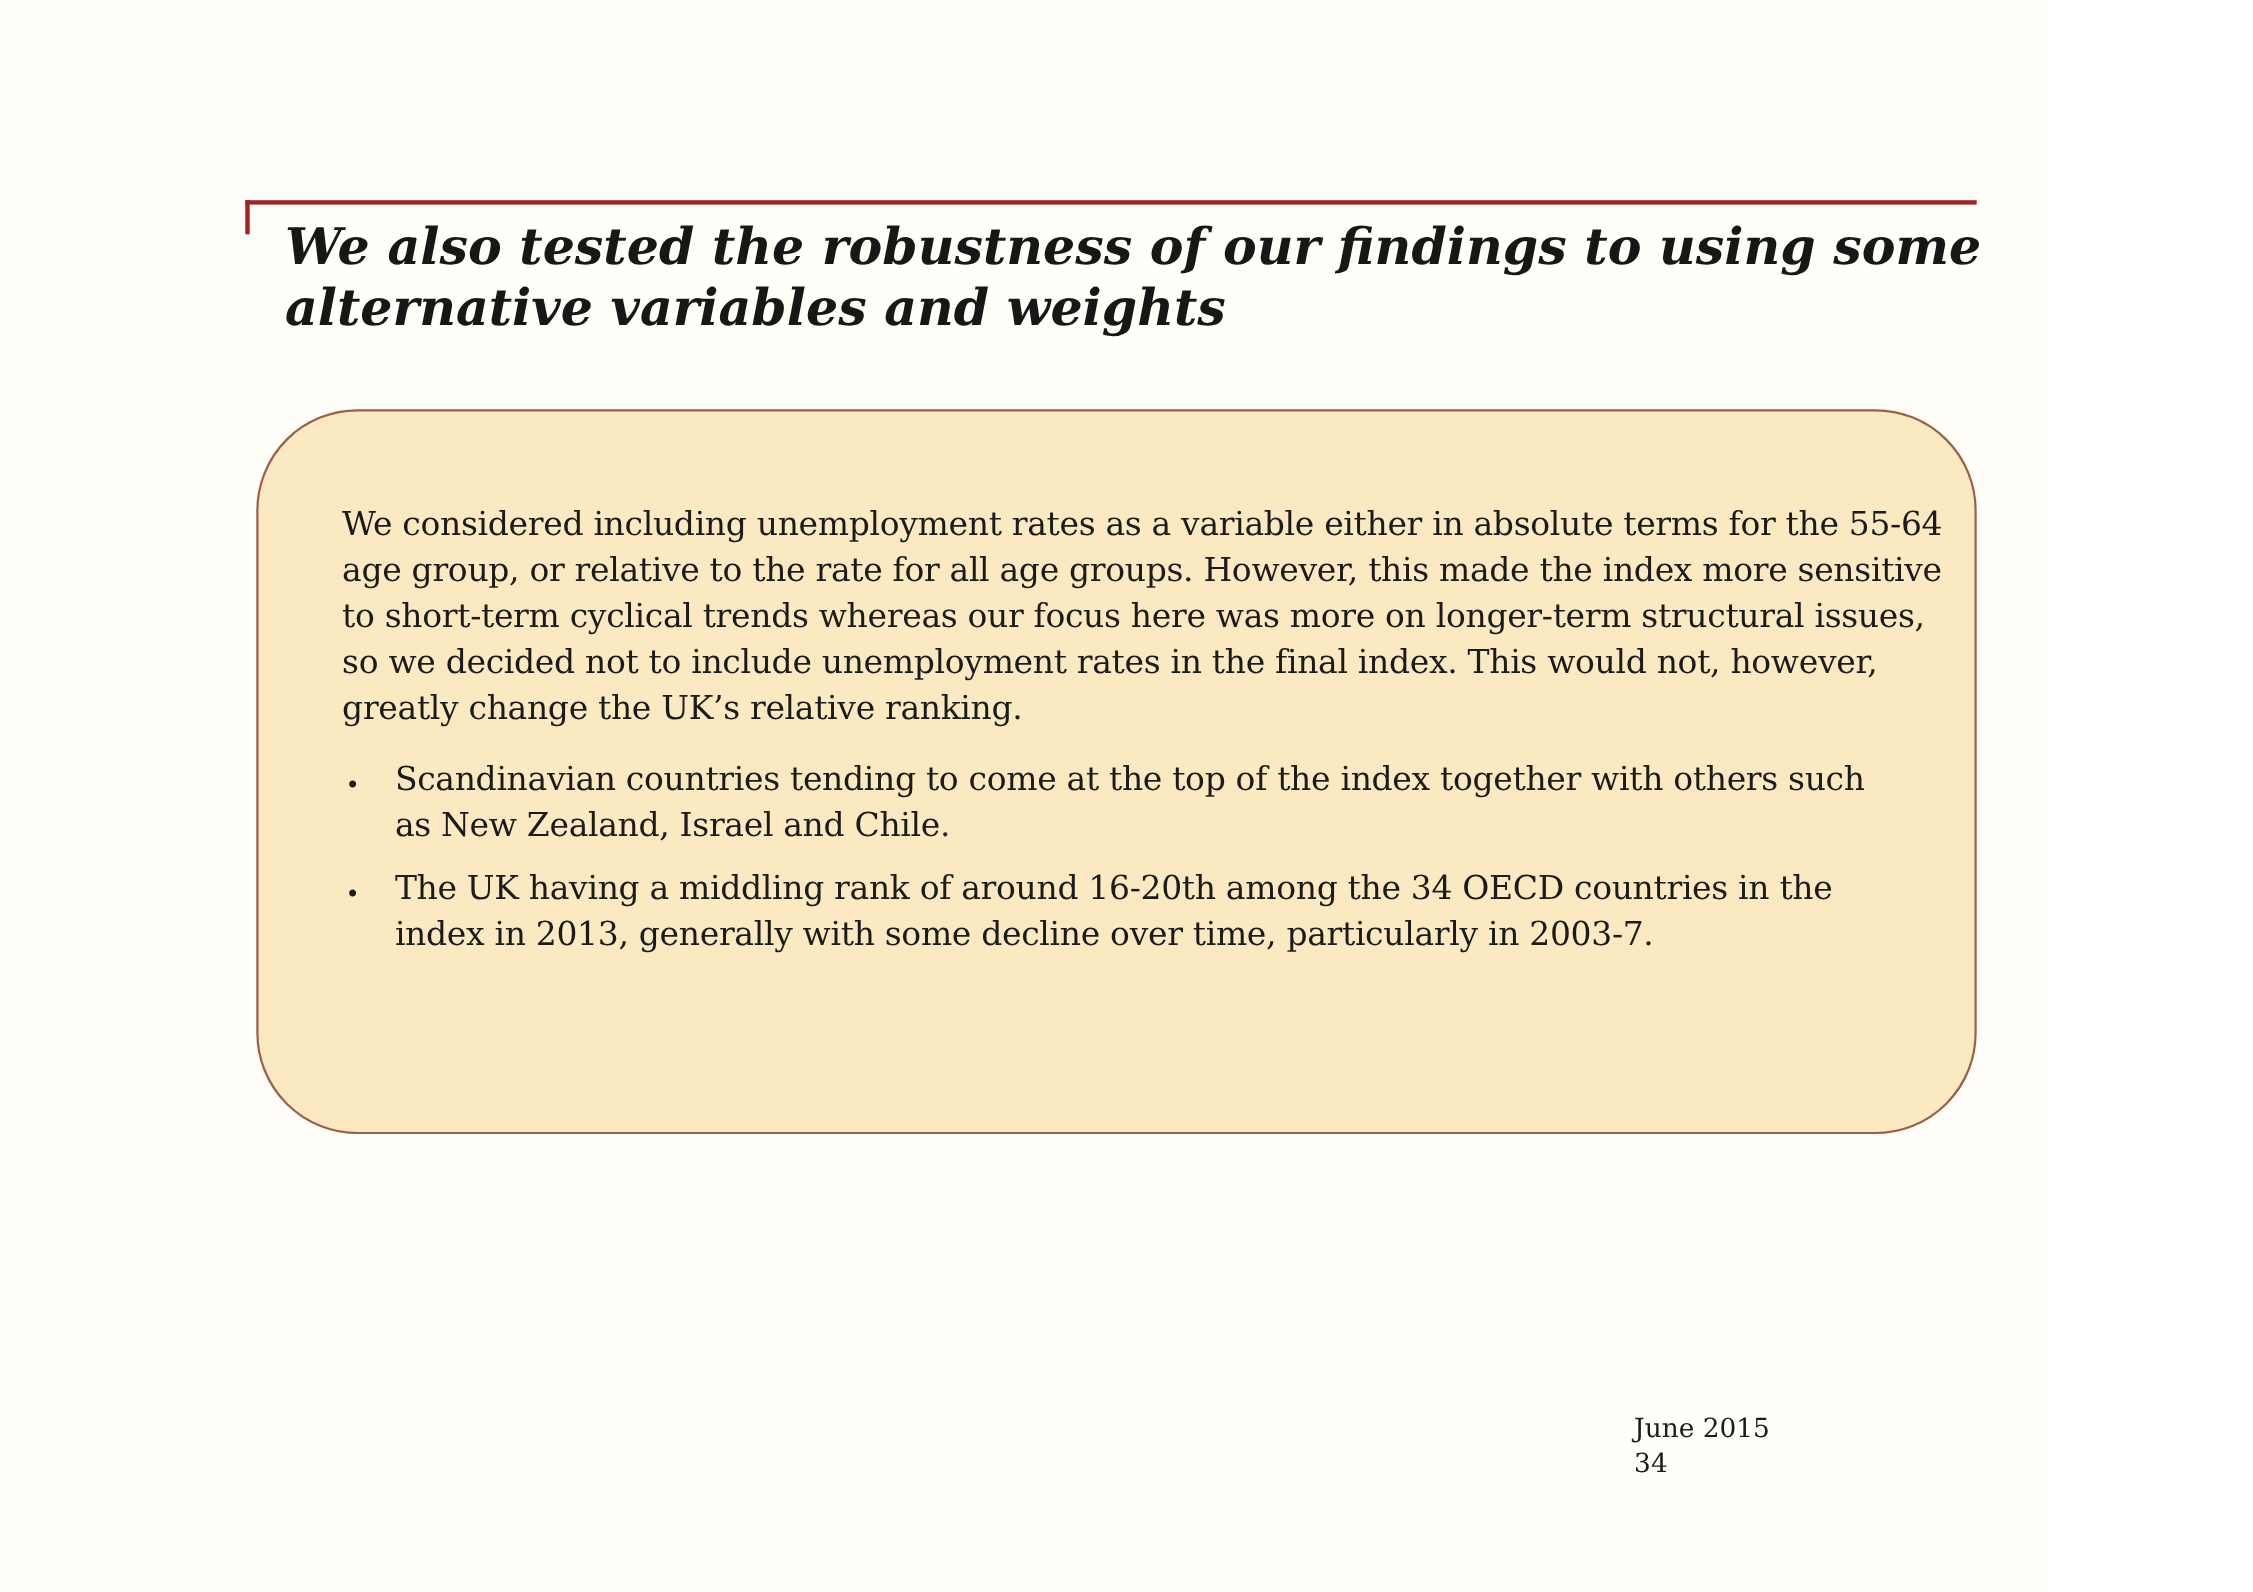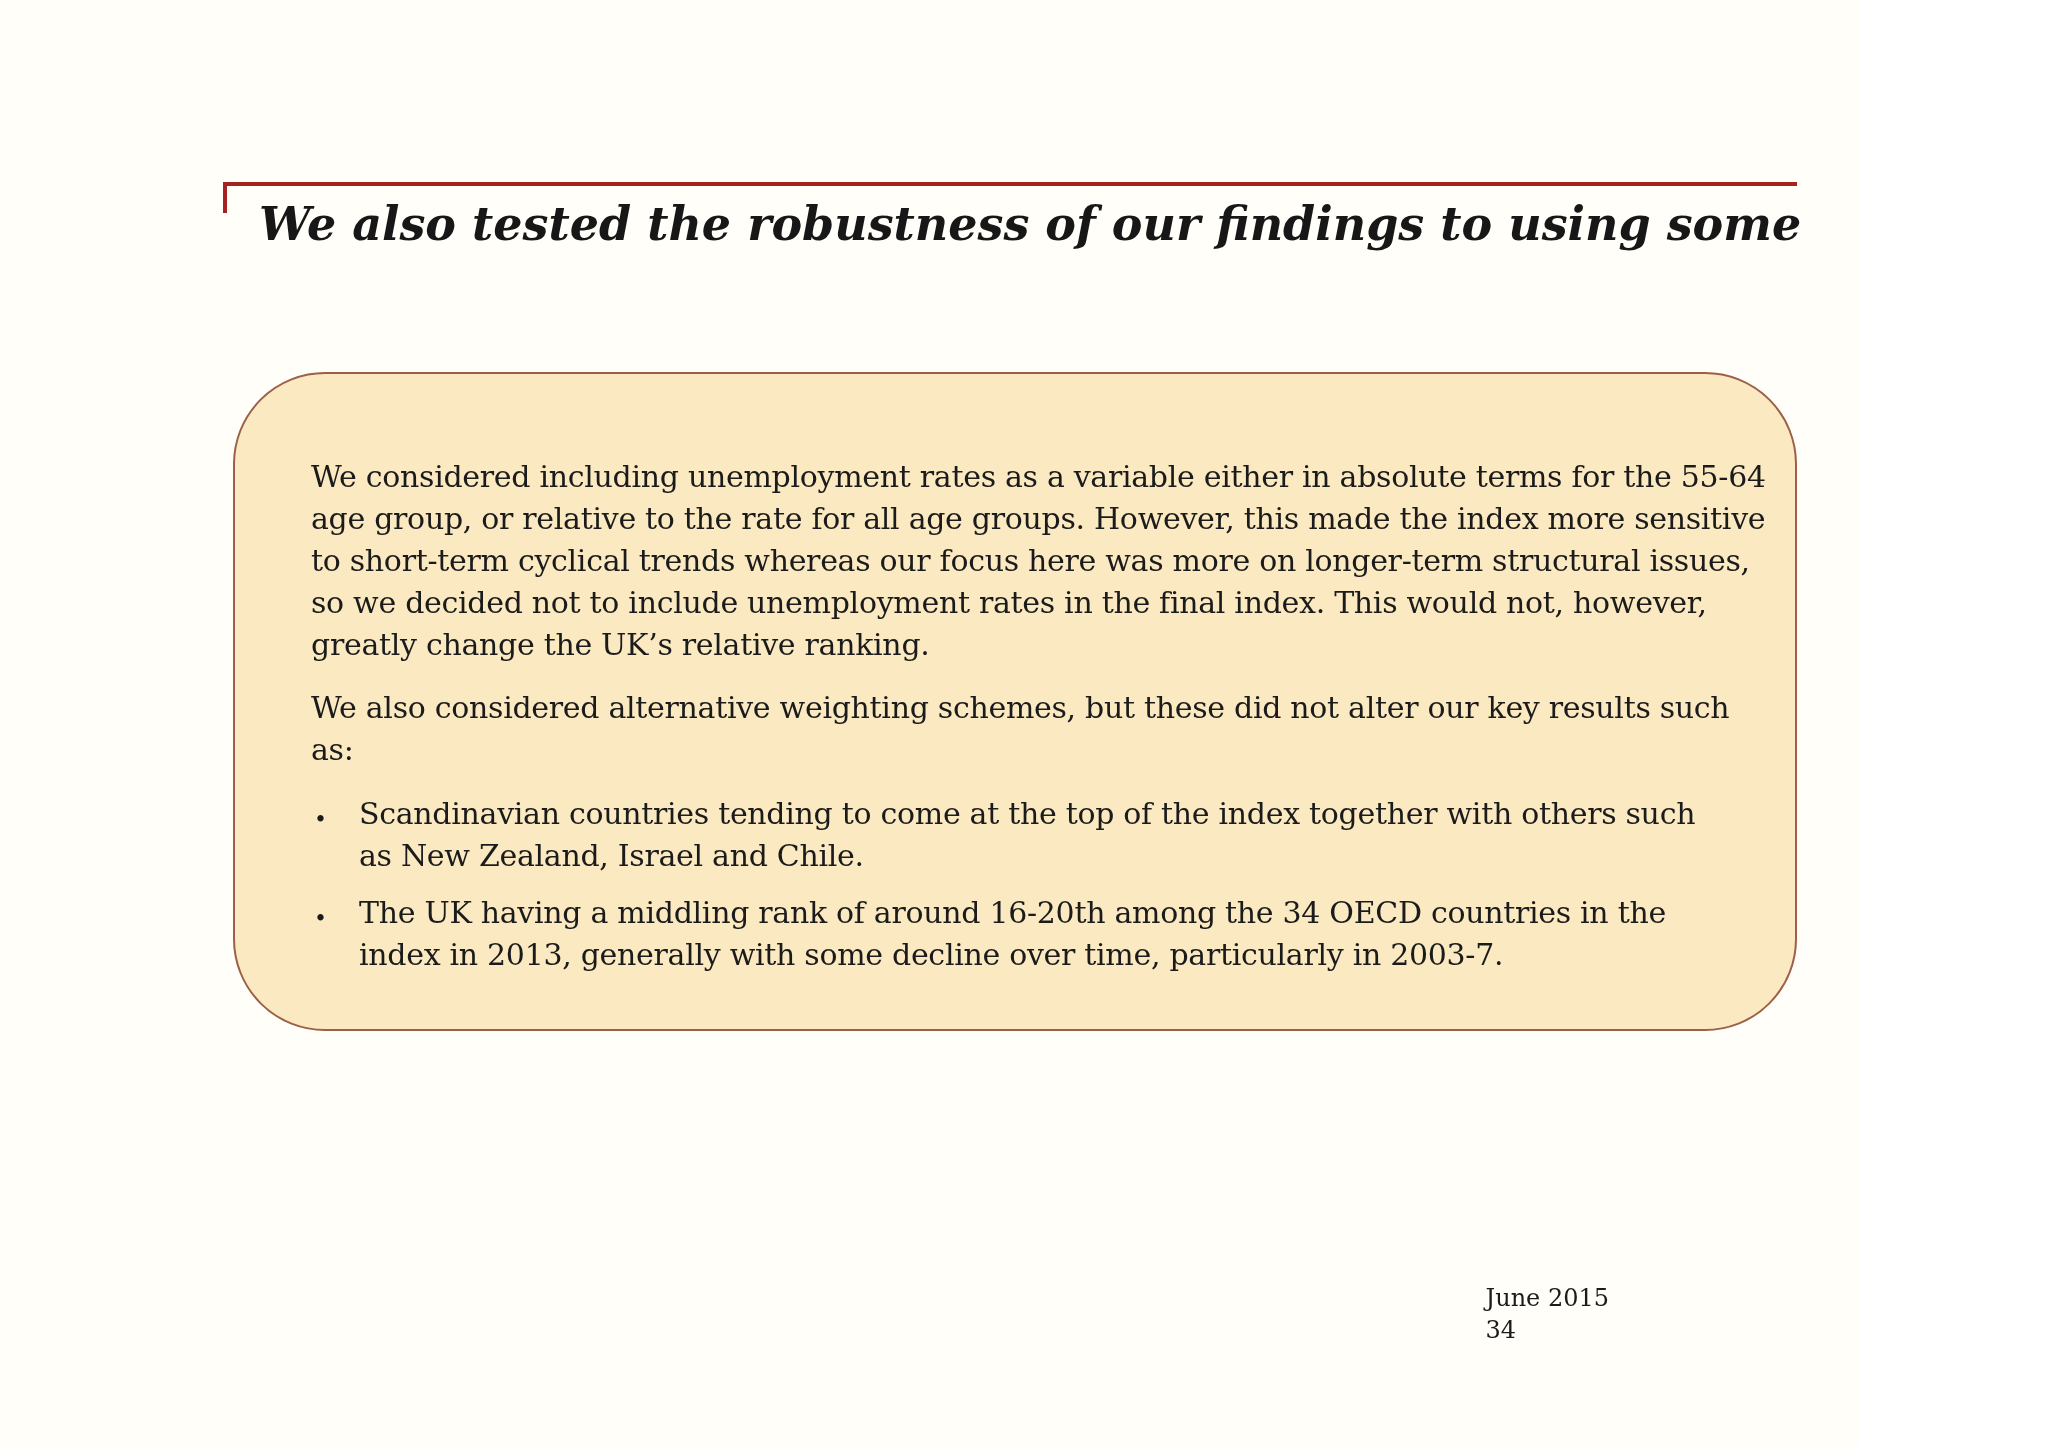--- a/index.html
+++ b/index.html
@@ -122,26 +122,26 @@
 </head>
 <body>
 
 <div class="page">
 
   <div class="top-rule"></div>
   <div class="top-rule-tick"></div>
 
   <div class="slide-title">
     <div class="t-line">We also tested the robustness of our findings to using some</div>
+    <div class="t-line">alternative variables and weights</div>
   </div>
 
   <div class="callout">
     <div class="callout-content">
       <p>We considered including unemployment rates as a variable either in absolute terms for the 55-64 age group, or relative to the rate for all age groups. However, this made the index more sensitive to short-term cyclical trends whereas our focus here was more on longer-term structural issues, so we decided not to include unemployment rates in the final index. This would not, however, greatly change the UK’s relative ranking.</p>
-      <p>We also considered alternative weighting schemes, but these did not alter our key results such as:</p>
       <ul class="bullet-list">
         <li>
           <span class="bullet-marker">•</span>
           <span>Scandinavian countries tending to come at the top of the index together with others such as New Zealand, Israel and Chile.</span>
         </li>
         <li>
           <span class="bullet-marker">•</span>
           <span>The UK having a middling rank of around 16-20th among the 34 OECD countries in the index in 2013, generally with some decline over time, particularly in 2003-7.</span>
         </li>
       </ul>

